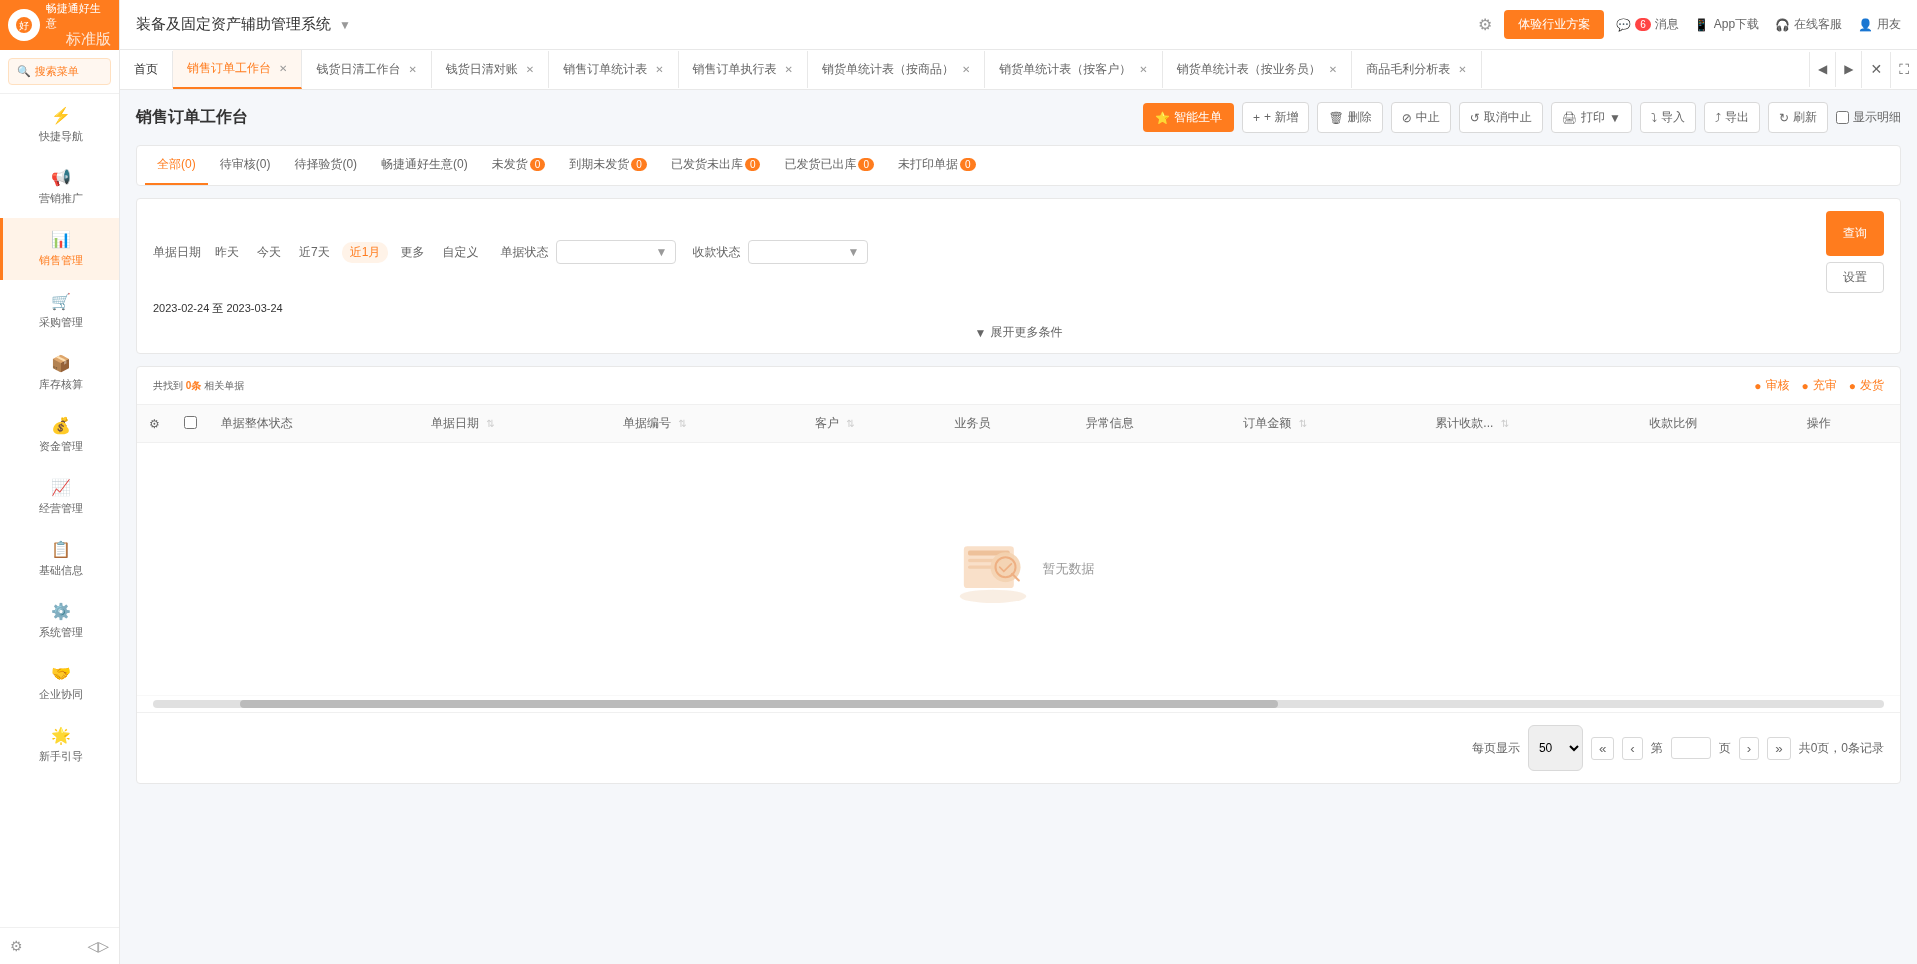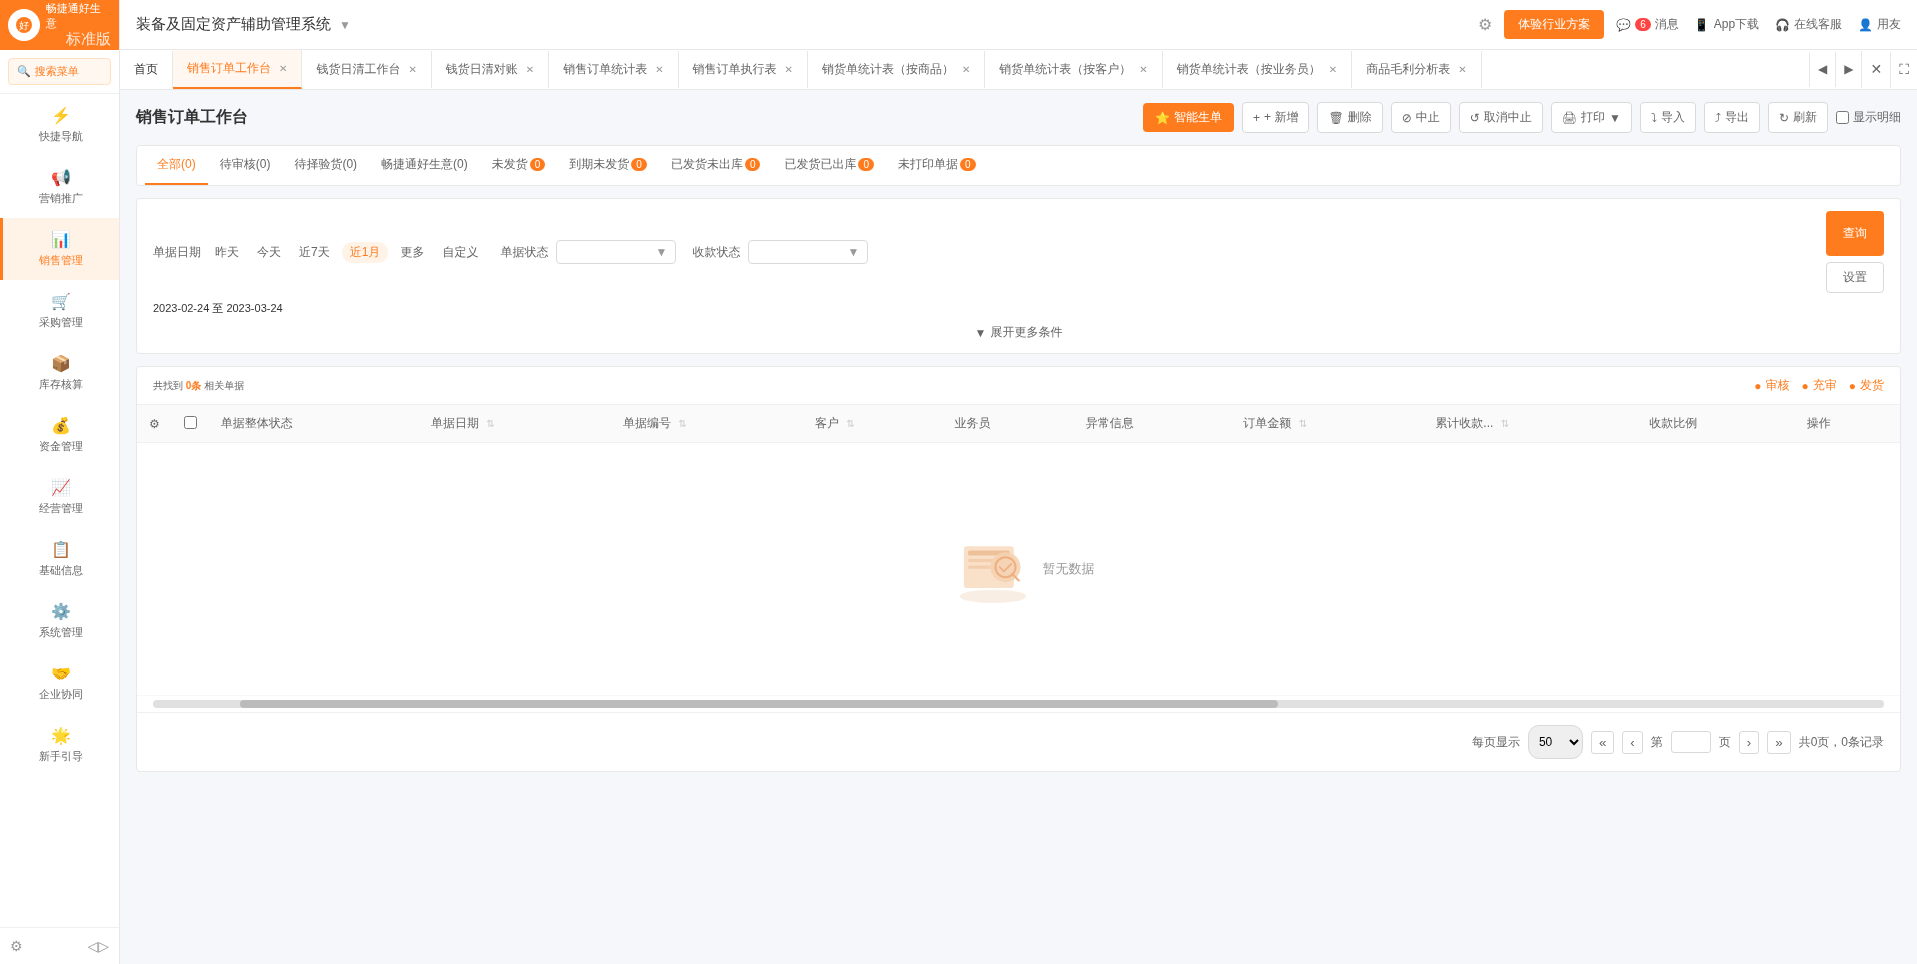--- a/index.html
+++ b/index.html
@@ -99,21 +99,21 @@
     .th-settings { width: 30px; text-align: center; }
     .th-check { width: 30px; text-align: center; }
 
     
     .empty-state { display: flex; flex-direction: row; align-items: center; justify-content: center; padding: 60px 20px; }
     .empty-icon { width: 100px; height: 100px; margin-bottom: 12px; opacity: 0.7; }
     .empty-text { color: #999; font-size: 13px; }
 
     
     .pagination { display: flex; align-items: center; justify-content: flex-end; padding: 12px 16px; border-top: 1px solid #f0f0f0; gap: 8px; font-size: 12px; color: #666; }
-    .pagination-select { border: 1px solid #d9d9d9; border-radius: 11px; padding: 8px 6px; font-size: 12px; }
+    .pagination-select { border: 1px solid #d9d9d9; border-radius: 6px; padding: 14px 6px; font-size: 12px; }
     .pagination-btn { background: none; border: 1px solid #d9d9d9; border-radius: 3px; padding: 3px 7px; cursor: pointer; color: #666; }
     .pagination-btn:disabled { color: #ccc; cursor: default; }
     .pagination-input { border: 1px solid #d9d9d9; border-radius: 3px; padding: 3px 6px; width: 40px; text-align: center; font-size: 12px; }
 
     .filter-actions { display: flex; flex-direction: column; gap: 6px; margin-left: auto; }
     .btn-query { background: #ff7c1e; color: #fff; border: none; border-radius: 4px; padding: 14px 16px; cursor: pointer; font-size: 12px; }
     .btn-setting { background: #fff; color: #666; border: 1px solid #d9d9d9; border-radius: 4px; padding: 6px 16px; cursor: pointer; font-size: 12px; }
   </style>
 </head>
 <body>

